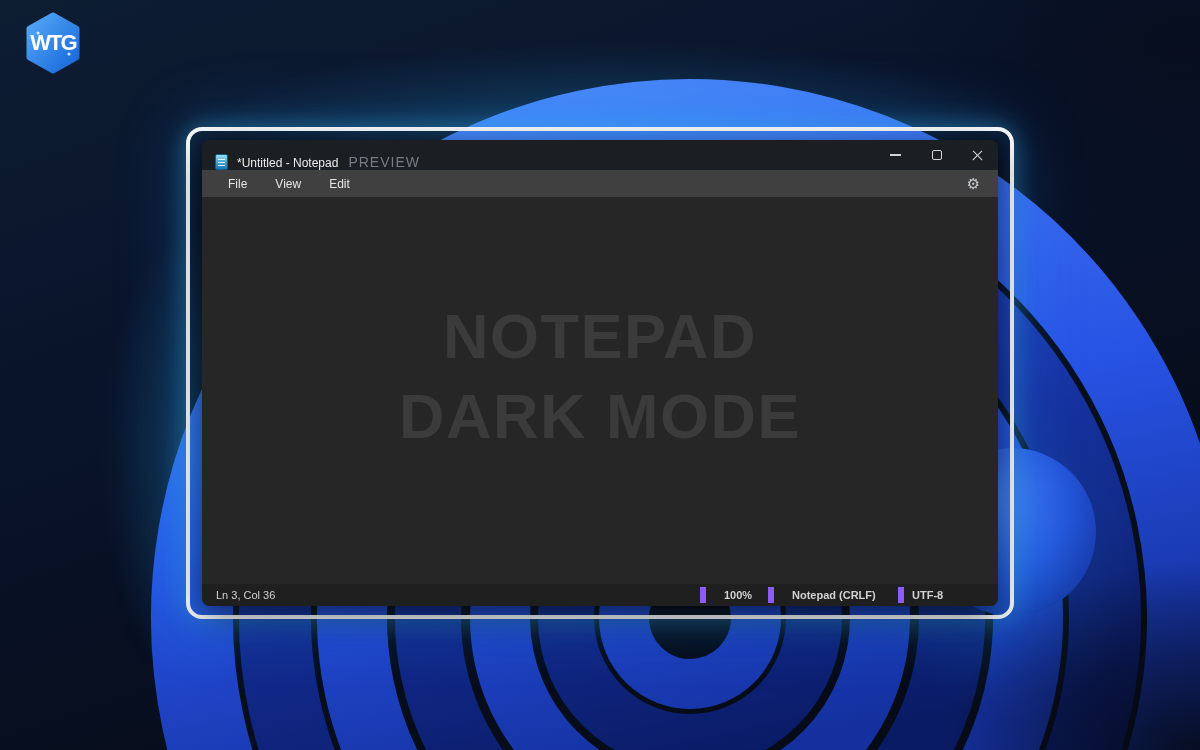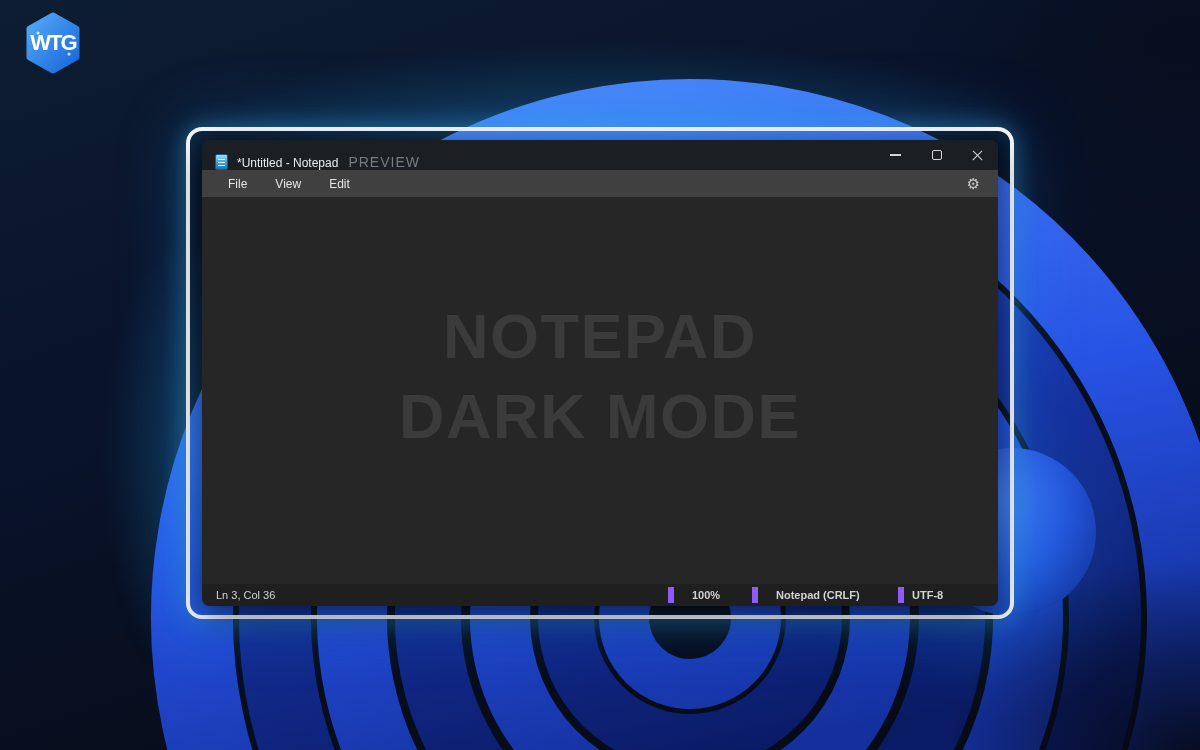--- a/index.html
+++ b/index.html
@@ -80,21 +80,21 @@
     display: flex; align-items: center; justify-content: center;
   }
   .np-watermark {
     text-align: center; transform: translateY(-14px);
     font-weight: 800; font-size: 63px; line-height: 1.27; letter-spacing: 1.5px;
     color: #3b3b3b; user-select: none;
   }
 
   .np-statusbar {
     height: 23px; flex: 0 0 23px; background: #1f1f1f; border-top: 1px solid rgba(255,255,255,.04);
-    display: flex; align-items: center; font-size: 11px; color: #d2d2d2; gap: 16px;
+    display: flex; align-items: center; font-size: 11px; color: #d2d2d2;
   }
   .sb-cursor { padding-left: 14px; flex: 1 1 auto; }
   .sb-cell { border-left: 6px solid #8b5cf6; height: 70%; display: flex; align-items: center;
     padding-left: 18px; font-weight: bold; }
   .sb-zoom { width: 68px; }
   .sb-eol { width: 130px; }
   .sb-enc { width: 100px; padding-left: 8px; }
 </style>
 </head>
 <body>

